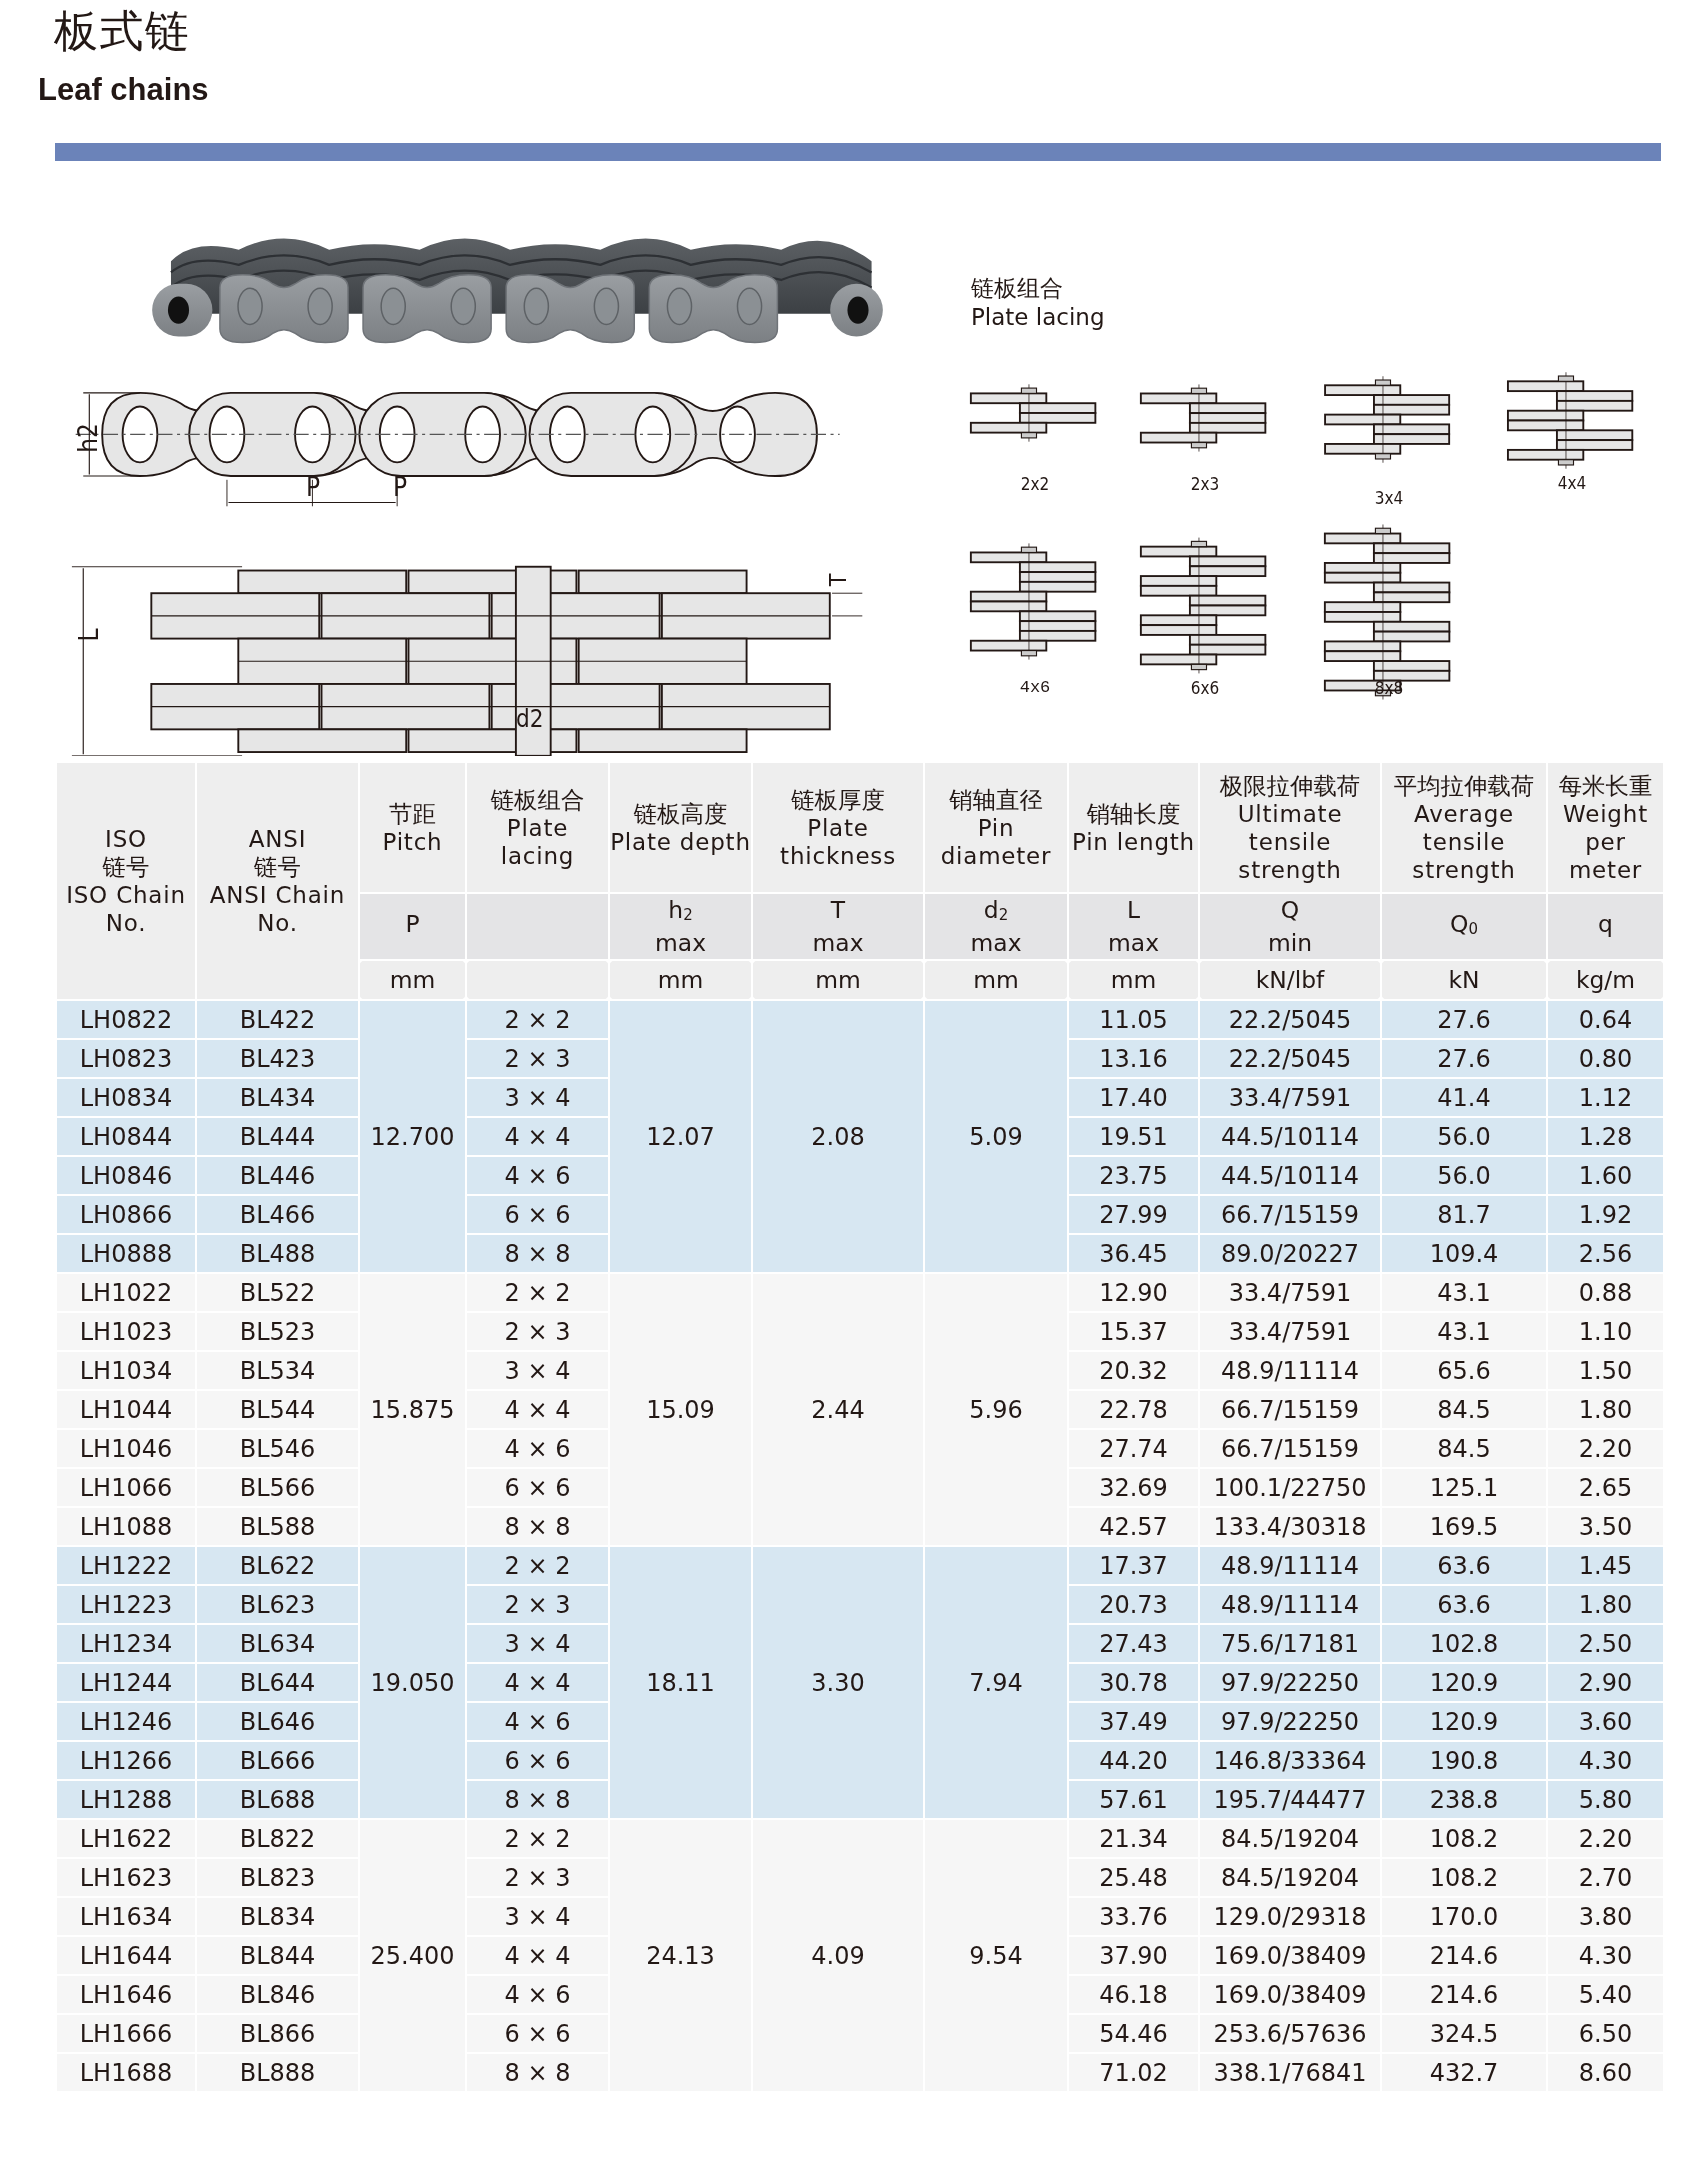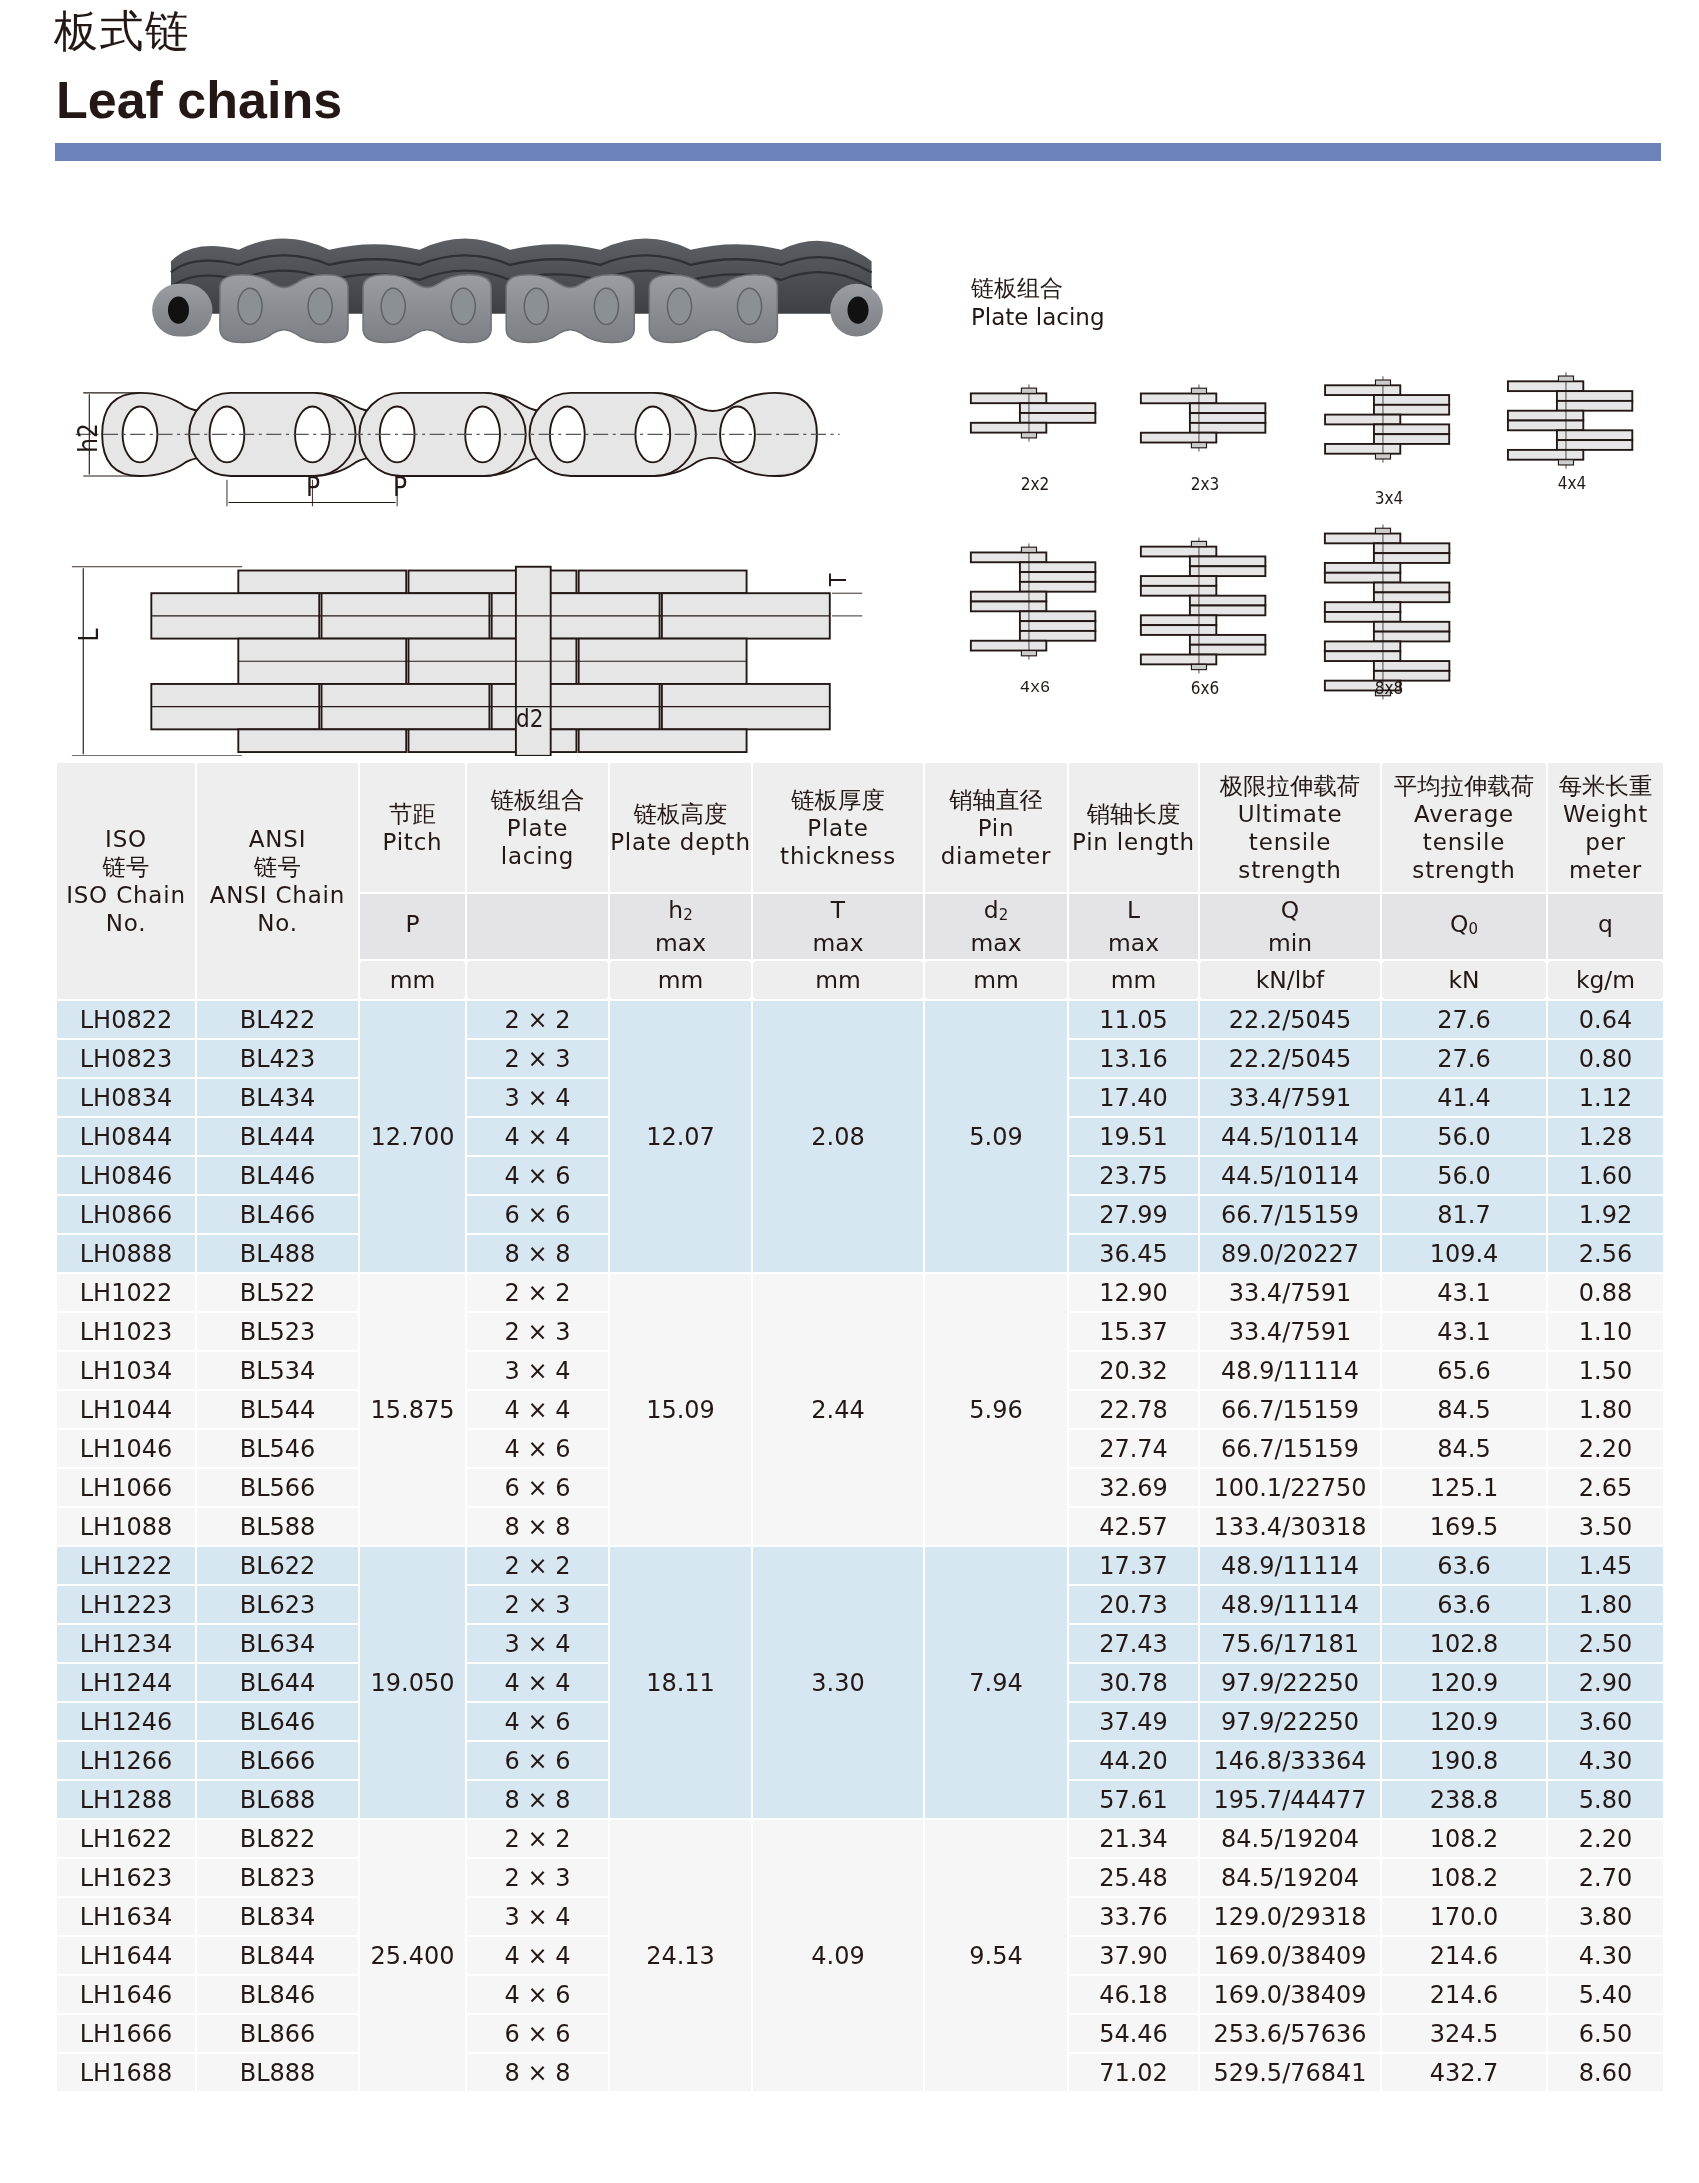--- a/index.html
+++ b/index.html
@@ -1,20 +1,20 @@
 <!DOCTYPE html>
 <html style="font-size:12px"><head>
 <meta charset="utf-8">
 <style>
   html, body { margin:0; padding:0; background:#ffffff; }
   body { width:1699px; height:2183px; position:relative; overflow:hidden;
          font-family:"DejaVu Sans Condensed","DejaVu Sans", sans-serif; color:#231815; }
   .abs { position:absolute; }
   .title-cn { left:54px; top:9px; font-size:44px; font-family:"DejaVu Sans", sans-serif; letter-spacing:1.5px; line-height:1; }
-  .title-en { left:56px; top:74px; font-size:52px; font-weight:bold; font-family:"Liberation Sans", sans-serif; line-height:1; }
+  .title-en { left:38px; top:74px; font-size:31px; font-weight:bold; font-family:"Liberation Sans", sans-serif; line-height:1; }
   .bar { left:55px; top:143px; width:1606px; height:18px; background:#6b83b9; }
 
   .lacing-title { left:971px; top:274px; font-size:23px; line-height:29px; font-family:"DejaVu Sans", sans-serif; }
   .lacing-item { position:absolute; width:166px; text-align:center; }
   .lacing-item .lbl { font-size:17px; display:block; margin-top:4.5px; }
 
   table.spec { position:absolute; left:55px; top:761px; border-collapse:collapse; table-layout:fixed; width:1606px;
                font-family:"DejaVu Sans", sans-serif; }
   table.spec th, table.spec td { border:2.3px solid #ffffff; text-align:center; vertical-align:middle; padding:0; }
   table.spec th { background:#eeeeee; font-weight:normal; font-size:23.4px; line-height:28px; color:#231815; }
@@ -595,19 +595,19 @@
         <td>54.46</td>
         <td>253.6/57636</td>
         <td>324.5</td>
         <td>6.50</td>
       </tr>
       <tr>
         <td>LH1688</td>
         <td>BL888</td>
         <td>8 × 8</td>
         <td>71.02</td>
-        <td>529.5/76841</td>
+        <td>338.1/76841</td>
         <td>432.7</td>
         <td>8.60</td>
       </tr>
     </tbody>
   </table>
 
 
 </body></html>

